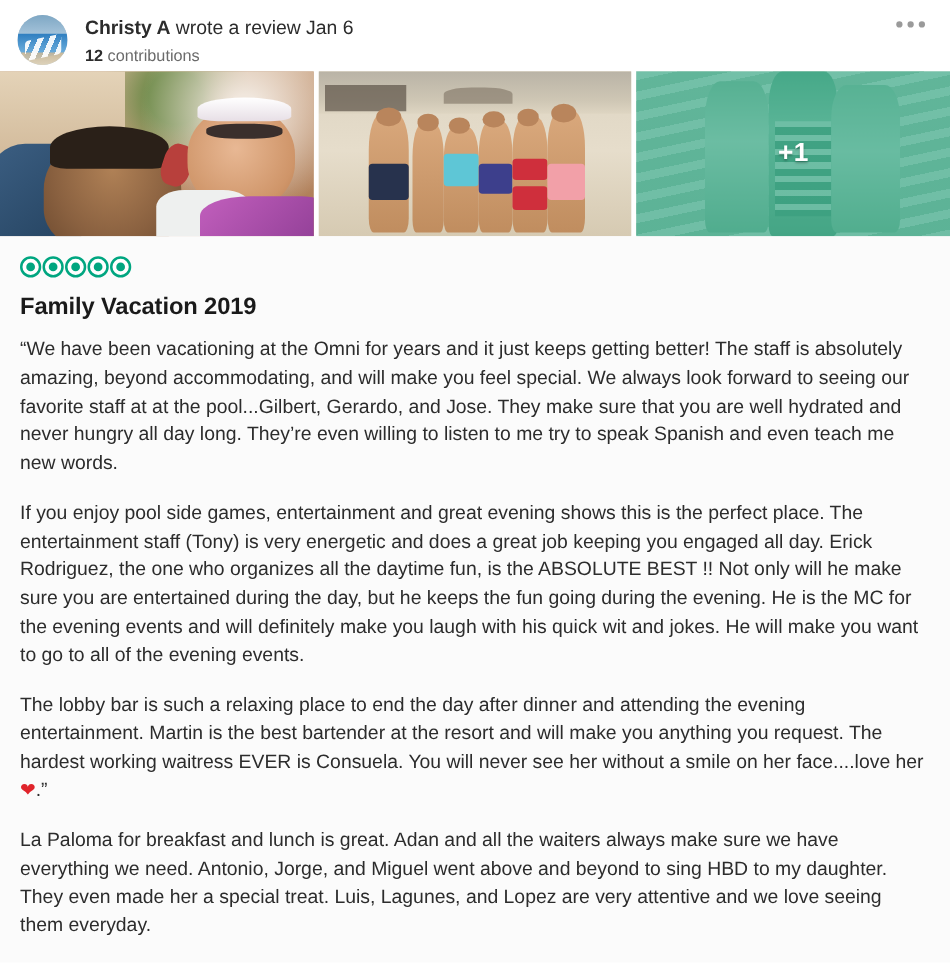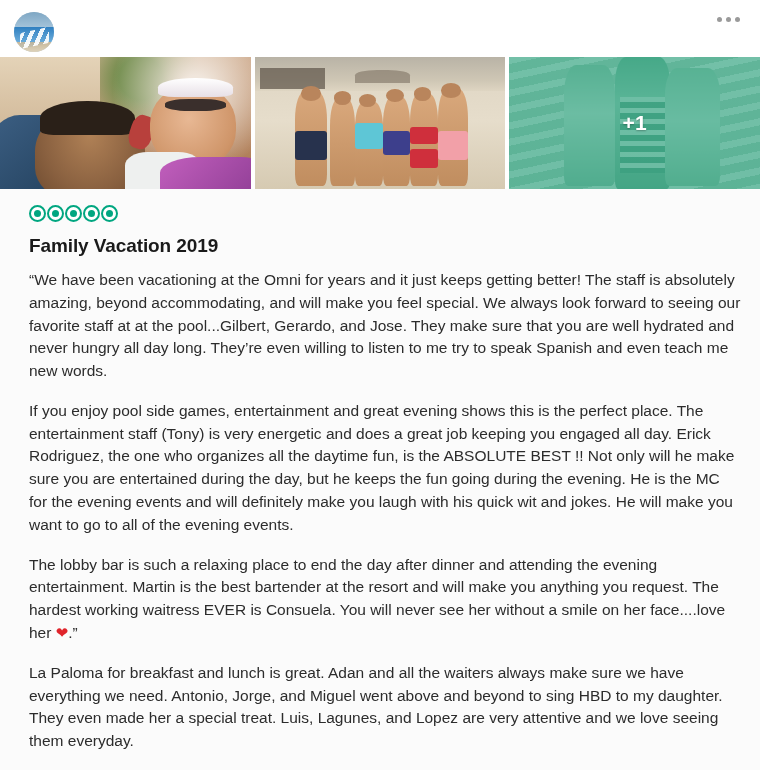--- a/index.html
+++ b/index.html
@@ -256,21 +256,21 @@
     justify-content: center;
     color: #ffffff;
     font-size: 21px;
     font-weight: bold;
     letter-spacing: .3px;
     text-shadow: 0 1px 2px rgba(0,0,0,.28);
   }
 
   
   .review-body {
-    padding: 16px 18px 0 29px;
+    padding: 16px 18px 0 16px;
     background: #fbfbfb;
   }
   .bubbles {
     display: flex;
     gap: 1px;
     margin-bottom: 13px;
   }
   .bubble {
     width: 17px; height: 17px;
     border-radius: 50%;
@@ -308,20 +308,26 @@
 <div class="review-card">
 
   <div class="review-header">
     <div class="avatar">
       <div class="av-sky"></div>
       <div class="av-sea"></div>
       <div class="av-sand"></div>
       <div class="av-chair"></div>
     </div>
     <div class="header-text">
+      <div class="byline">
+        <span class="author">Christy A</span><span> wrote a review Jan 6</span>
+      </div>
+      <div class="contributions">
+        <span class="count">12</span><span> contributions</span>
+      </div>
     </div>
     <div class="overflow-menu">
       <span></span>
       <span></span>
       <span></span>
     </div>
   </div>
 
   <div class="photo-strip">
 

